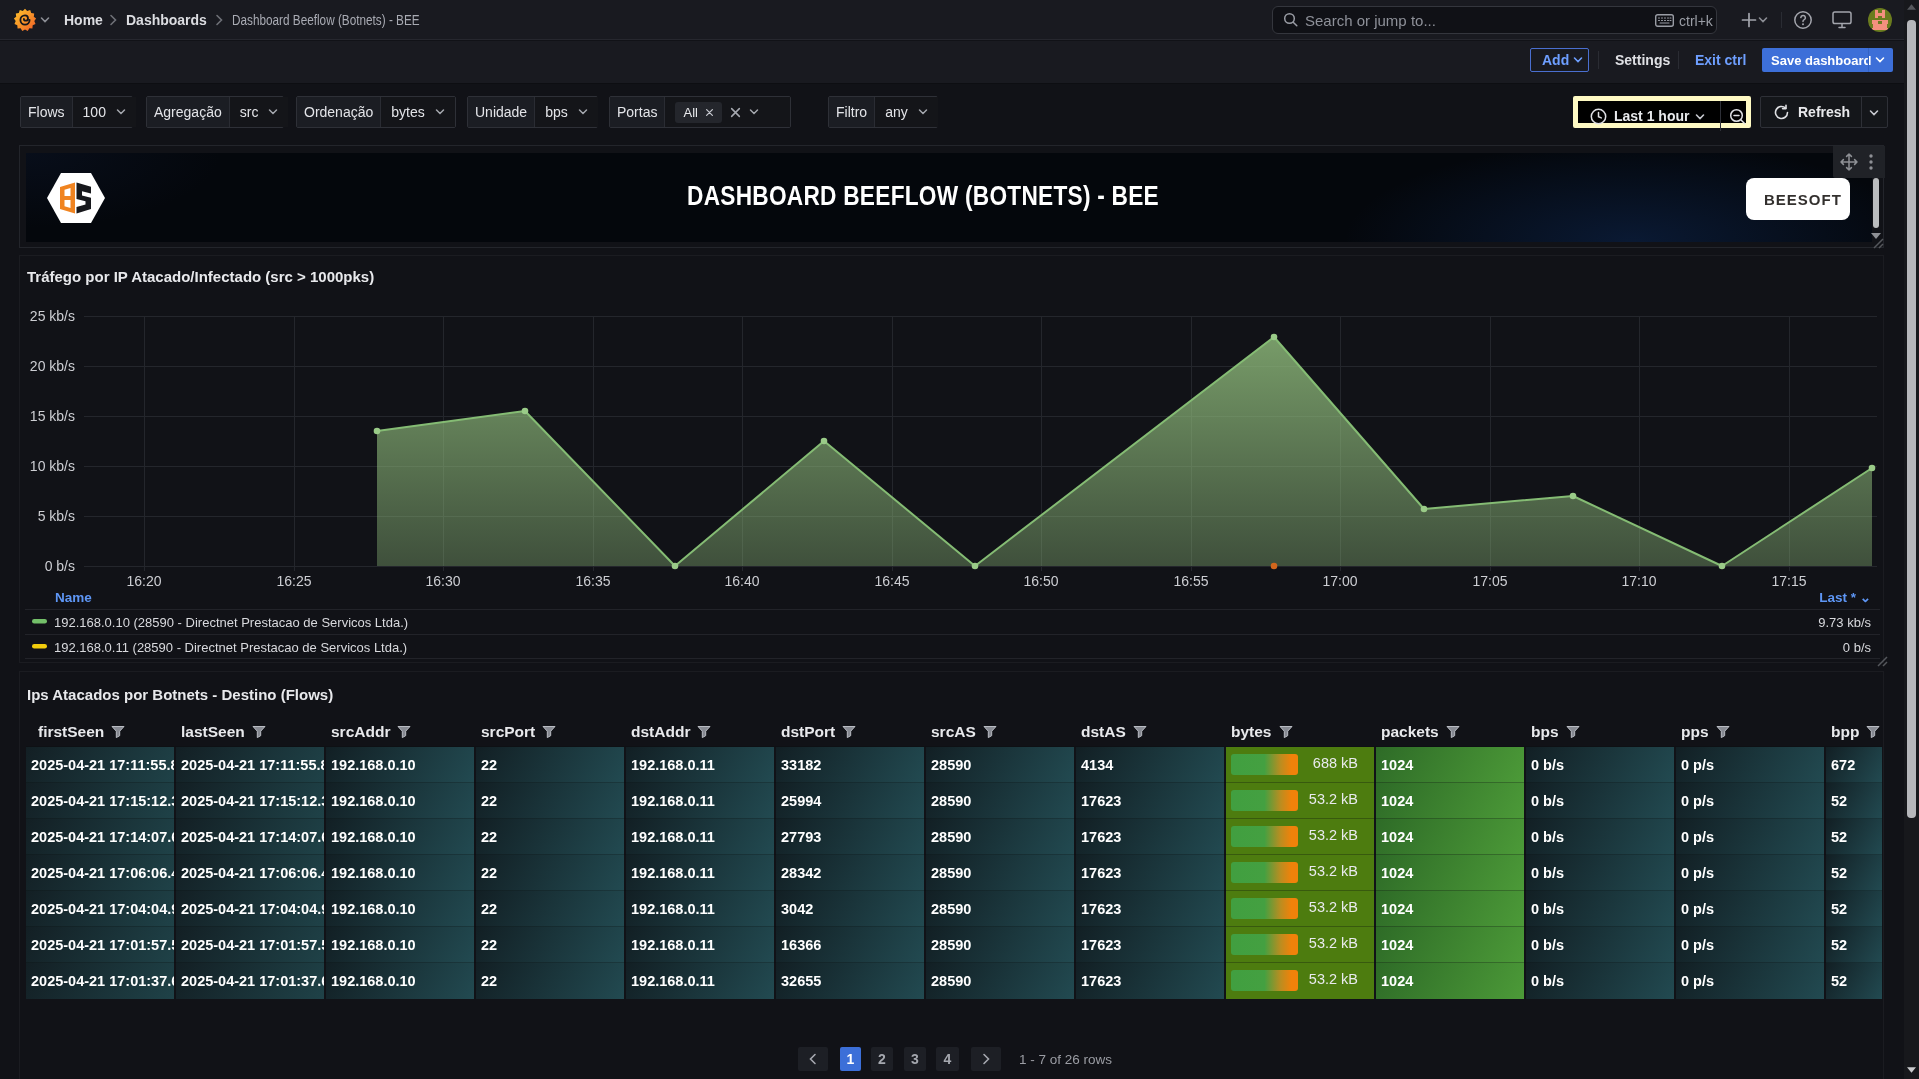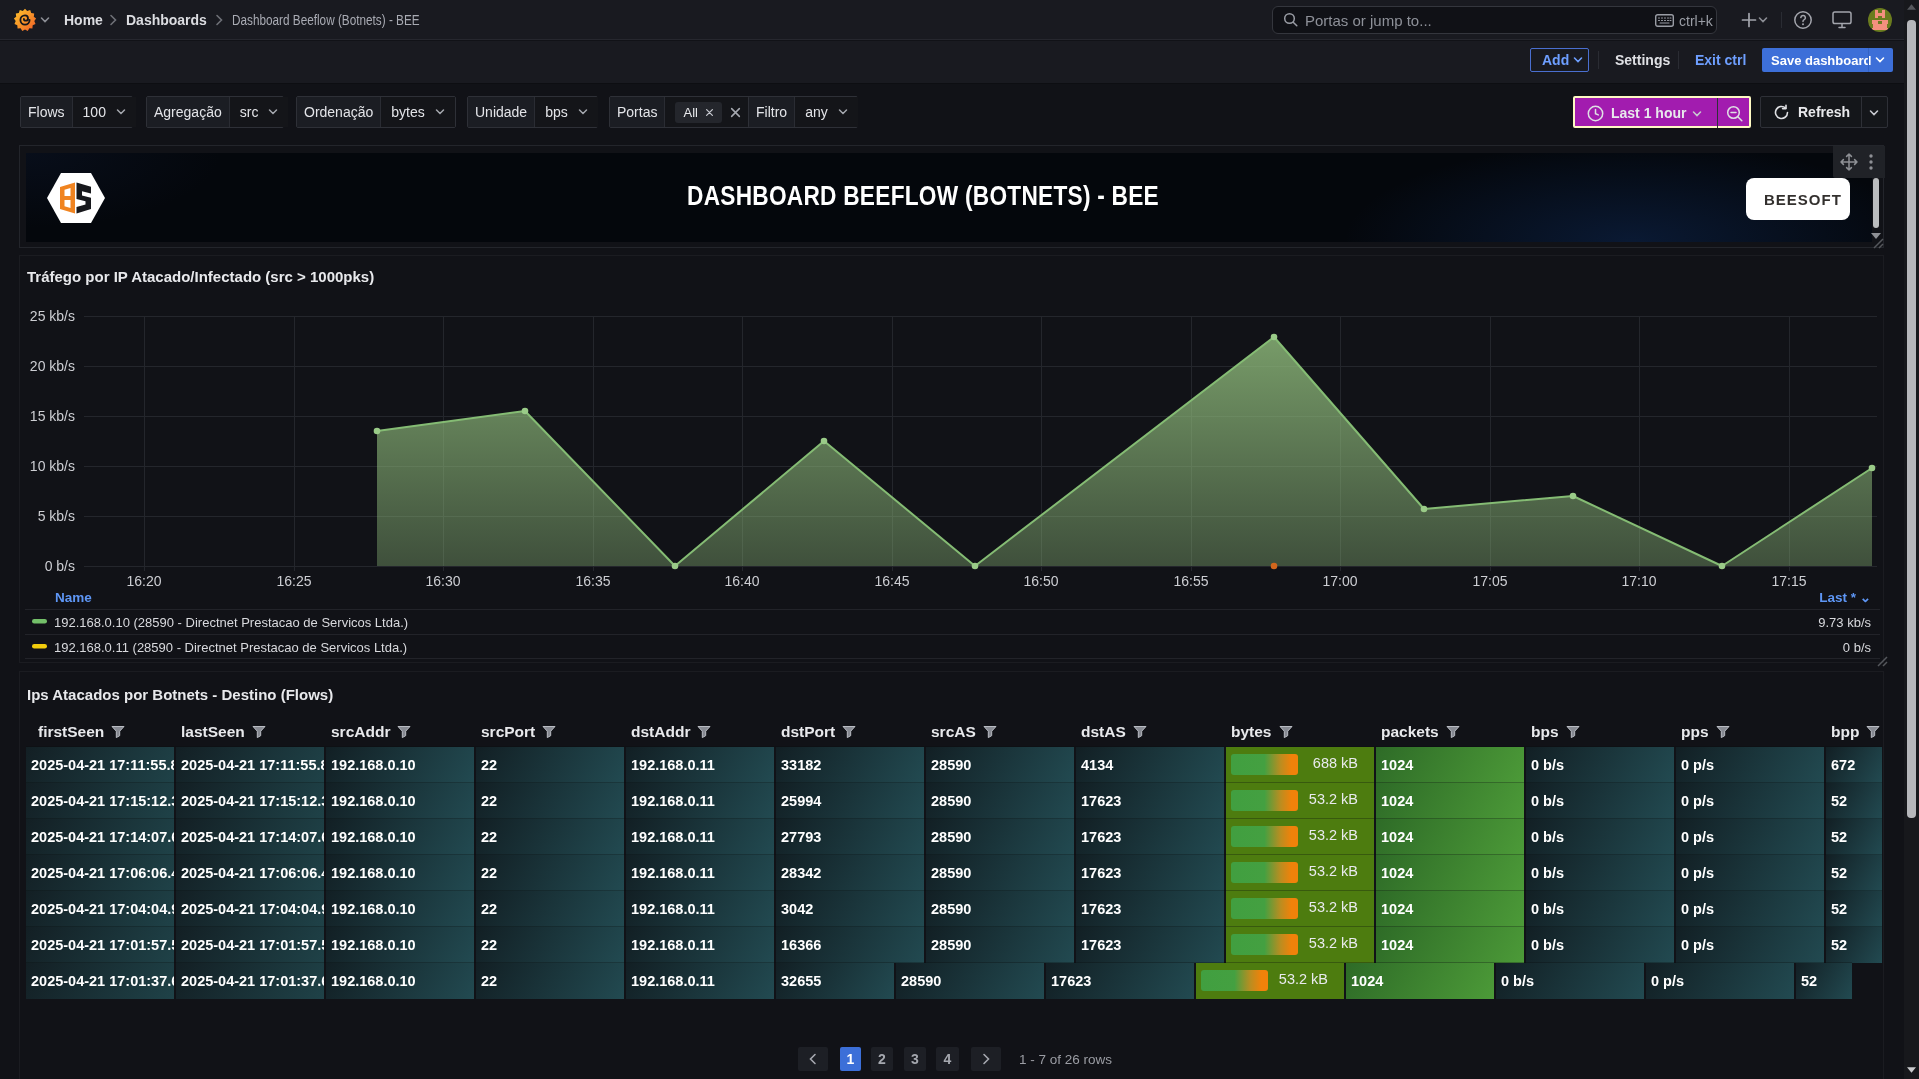--- a/index.html
+++ b/index.html
@@ -63,21 +63,21 @@
   <svg class="abs" style="left:215px;top:14px" width="8" height="12" viewBox="0 0 8 12">
       <path d="M2 1.5L6.5 6 2 10.5" stroke="#6e7077" stroke-width="1.6" fill="none" stroke-linecap="round"></path>
     </svg>
   <span class="txt crumb-l" style="left:232px;top:12px;transform:scaleX(0.84);transform-origin:left center">Dashboard Beeflow (Botnets) - BEE</span>
 
   <div id="search"></div>
   <svg class="abs" style="left:1283px;top:12px" width="16" height="16" viewBox="0 0 16 16">
       <circle cx="6.5" cy="6.5" r="4.8" stroke="#9a9da5" stroke-width="1.5" fill="none"></circle>
       <path d="M10.2 10.2l3.6 3.6" stroke="#9a9da5" stroke-width="1.5" stroke-linecap="round"></path>
     </svg>
-  <span class="txt" style="left:1305px;top:12px;color:#8e9199;font-size:15px">Portas or jump to...</span>
+  <span class="txt" style="left:1305px;top:12px;color:#8e9199;font-size:15px">Search or jump to...</span>
   <svg class="abs" style="left:1655px;top:14px" width="19" height="13" viewBox="0 0 19 13">
       <rect x="0.7" y="0.7" width="17.6" height="11.6" rx="2" stroke="#9a9da5" stroke-width="1.4" fill="none"></rect>
       <path d="M3.5 4h1M6.5 4h1M9.5 4h1M12.5 4h1M15 4h1M3.5 6.5h1M6.5 6.5h1M9.5 6.5h1M12.5 6.5h1M15 6.5h1M5 9h9" stroke="#9a9da5" stroke-width="1.1" stroke-linecap="round"></path>
     </svg>
   <span class="txt" style="left:1679px;top:13px;color:#9a9da5;font-size:14px">ctrl+k</span>
 
   <svg class="abs" style="left:1740px;top:11px" width="18" height="18" viewBox="0 0 18 18">
       <path d="M9 2.5v13M2.5 9h13" stroke="#a3a5ac" stroke-width="1.7" stroke-linecap="round"></path>
     </svg>
   <svg class="abs" style="left:1758px;top:16px" width="10" height="8" viewBox="0 0 10 8">
@@ -156,28 +156,28 @@
             <path d="M1.8 1.8l6.4 6.4M8.2 1.8L1.8 8.2" stroke="#c7c9cf" stroke-width="1.4" stroke-linecap="round"></path>
           </svg></span>
       <svg width="11" height="11" viewBox="0 0 10 10">
           <path d="M1.5 1.5l7 7M8.5 1.5l-7 7" stroke="#a5a8af" stroke-width="1.4" stroke-linecap="round"></path>
         </svg>
       <svg class="chev" viewBox="0 0 10 10">
           <path d="M1.5 3l3.5 3.5L8.5 3" stroke="#a5a8af" stroke-width="1.5" fill="none" stroke-linecap="round"></path>
         </svg>
     </div>
   </div>
-  <div class="ctrl" style="left:748px;width:110px">
+  <div class="ctrl" style="left:828px;width:110px">
       <div class="lab">Filtro</div>
       <div class="val">any<svg class="chev" viewBox="0 0 10 10">
           <path d="M1.5 3l3.5 3.5L8.5 3" stroke="#a5a8af" stroke-width="1.5" fill="none" stroke-linecap="round"></path>
         </svg></div>
     </div>
 
-  <div class="abs" style="left:1573px;top:96px;width:178px;height:32px;border:2px solid #fef9c3;border-radius:2px;background:#a21caf">
+  <div class="abs" style="left:1573px;top:96px;width:178px;height:32px;border:5px solid #fef9c3;border-radius:2px;background:#000000">
     <svg class="abs" style="left:12px;top:7px" width="17" height="17" viewBox="0 0 17 17">
         <circle cx="8.5" cy="8.5" r="7.2" stroke="#dfe0e4" stroke-width="1.5" fill="none"></circle>
         <path d="M8.5 4.5v4.2l2.8 1.2" stroke="#dfe0e4" stroke-width="1.5" fill="none" stroke-linecap="round"></path>
       </svg>
     <span class="txt" style="left:36px;top:7px;color:#e8e9ec;font-size:14px;font-weight:700">Last 1 hour</span>
     <svg class="abs" style="left:117px;top:12px" width="10" height="8" viewBox="0 0 10 8">
         <path d="M1.5 2l3.5 3.5L8.5 2" stroke="#c7c9cf" stroke-width="1.6" fill="none" stroke-linecap="round"></path>
       </svg>
     <div class="abs" style="left:142px;top:0;width:1px;height:30px;background:#2e3037"></div>
     <svg class="abs" style="left:151px;top:7px" width="18" height="18" viewBox="0 0 18 18">
@@ -472,21 +472,21 @@
       <div class="cell teal" style="width:150px">0 b/s</div>
       <div class="cell teal" style="width:150px">0 p/s</div>
       <div class="cell teal" style="width:56px;border-right:none">52</div>
     </div>
 <div class="cellrow" style="top:962px">
       <div class="cell datec" style="width:150px">2025-04-21 17:01:37.6</div>
       <div class="cell datec" style="width:150px">2025-04-21 17:01:37.6</div>
       <div class="cell teal" style="width:150px">192.168.0.10</div>
       <div class="cell teal" style="width:150px">22</div>
       <div class="cell teal" style="width:150px">192.168.0.11</div>
-      <div class="cell teal" style="width:120px">32655</div>
+      <div class="cell teal" style="width:150px">32655</div>
       <div class="cell teal" style="width:150px">28590</div>
       <div class="cell teal" style="width:150px">17623</div>
       <div class="cell bytesc" style="width:150px;padding-left:0">
         <div style="position:relative;width:100%;height:100%">
           <div style="position:absolute;left:5px;top:7px;width:67px;height:21px;border-radius:3px;background:linear-gradient(90deg,#419f40 0%,#44a041 50%,#bb8d20 74%,#f0820a 90%,#f0820a 100%)"></div>
           <div style="position:absolute;right:16px;top:8px;font-weight:400;color:#e9eaee">53.2 kB</div>
         </div>
       </div>
       <div class="cell greenc" style="width:150px">1024</div>
       <div class="cell teal" style="width:150px">0 b/s</div>

